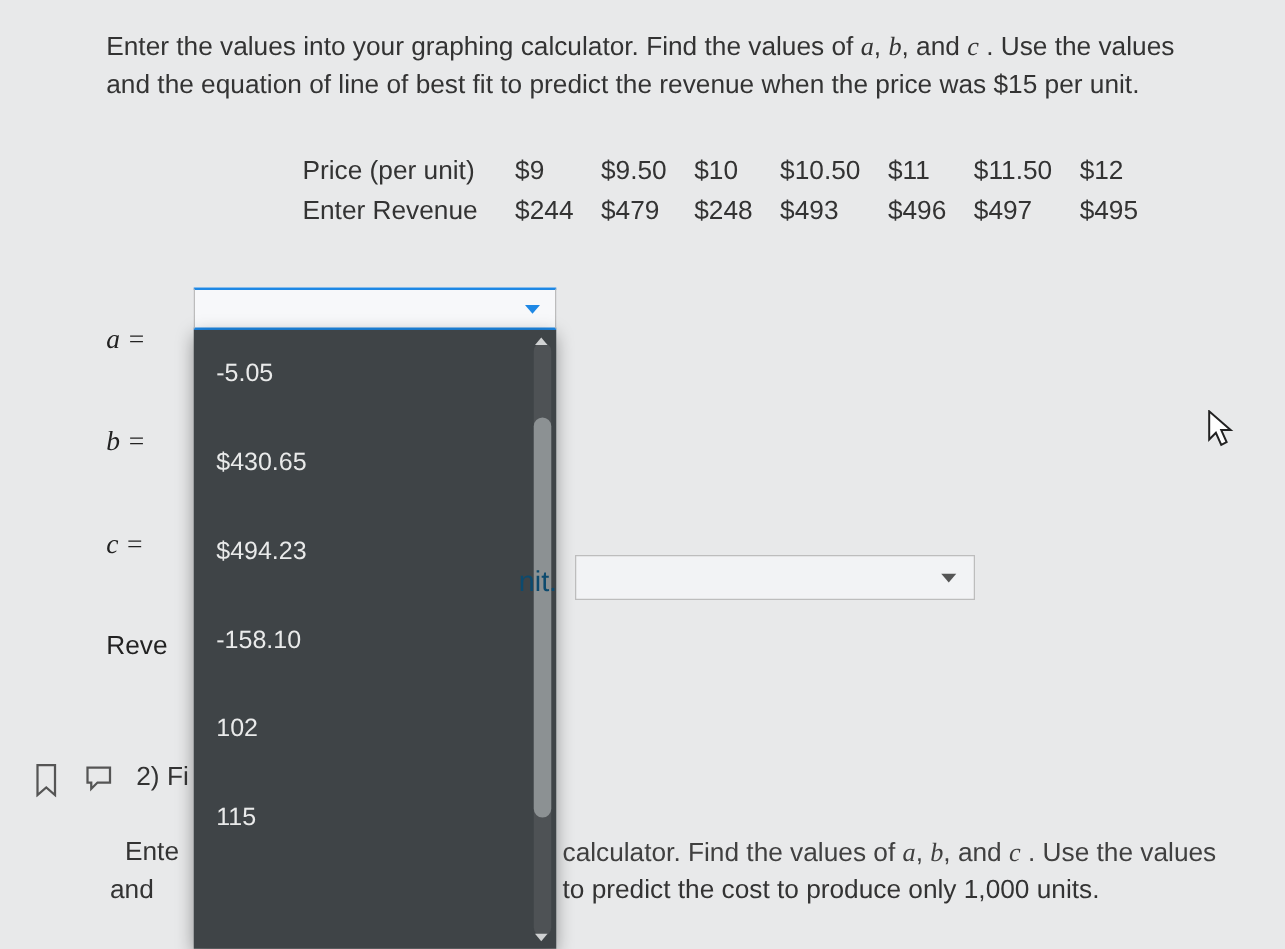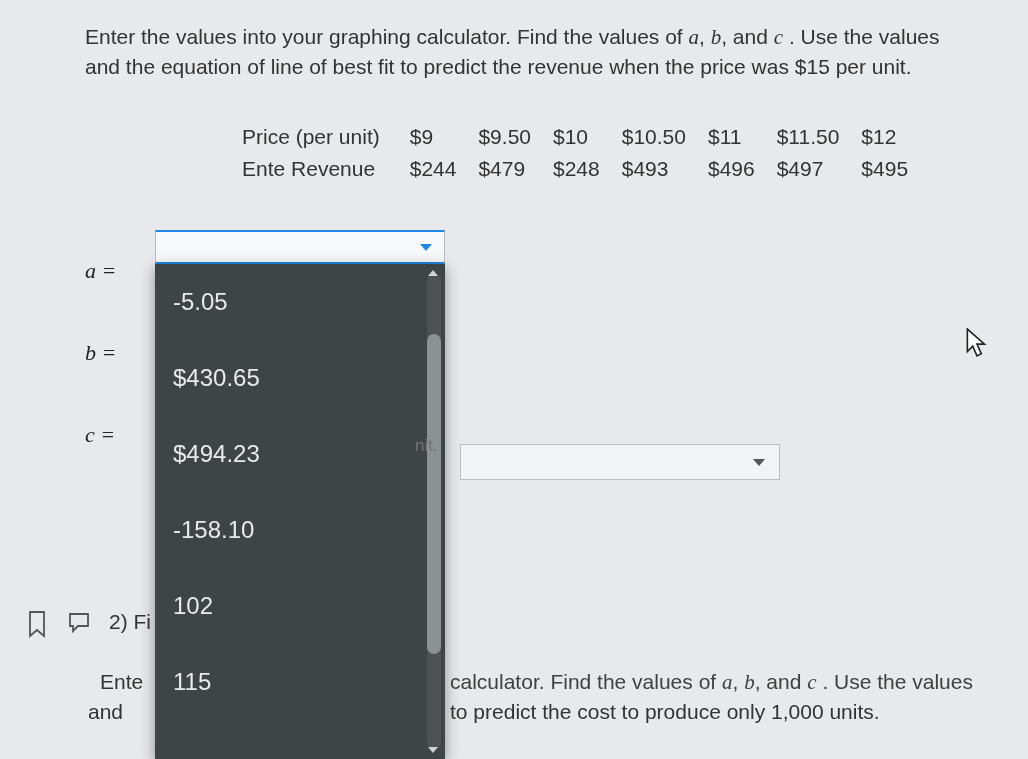--- a/index.html
+++ b/index.html
@@ -68,42 +68,42 @@
     top: 264px;
     width: 290px;
     height: 495px;
     background: #3f4447;
     color: #e9eaea;
     box-shadow: 0 4px 14px rgba(0,0,0,.4);
     overflow: hidden;
   }
   .dropdown-panel .option {
     padding: 24px 18px;
-    font-size: 24px;
+    font-size: 20px;
     font-weight: 500;
     cursor: pointer;
   }
   .dropdown-panel .scroll-track {
     position:absolute; right:4px; top:10px; bottom:10px; width:14px;
     background: rgba(255,255,255,0.08); border-radius:7px;
   }
   .dropdown-panel .scroll-thumb {
     position:absolute; right:4px; top:70px; width:14px; height:320px;
     background: #8c9193; border-radius:7px;
   }
   .dropdown-panel .arrow-up,
   .dropdown-panel .arrow-down{
     position:absolute; right:7px; width:0;height:0;
     border-left:5px solid transparent;border-right:5px solid transparent;
   }
   .dropdown-panel .arrow-up{ top:6px; border-bottom:6px solid #cfd1d2;}
   .dropdown-panel .arrow-down{ bottom:6px; border-top:6px solid #cfd1d2;}
 
   .nit-text {
-    position:absolute; left:415px; top:436px; font-size:17px; color:#737373;
+    position:absolute; left:415px; top:452px; font-size:23px; color:#0c4a6e;
   }
   .second-dropdown {
     position:absolute; left:460px; top:444px; width:320px; height:36px;
     background:#f2f3f5; border:1px solid #bdbdbd;
     display:flex; align-items:center; justify-content:flex-end; padding-right:14px;
   }
   .second-dropdown .caret {
     width:0;height:0;border-left:6px solid transparent;border-right:6px solid transparent;border-top:7px solid #555;
   }
 
@@ -140,36 +140,37 @@
     <td class="hdr">Price (per unit)</td>
     <td>$9</td>
     <td>$9.50</td>
     <td>$10</td>
     <td>$10.50</td>
     <td>$11</td>
     <td>$11.50</td>
     <td>$12</td>
   </tr>
   <tr>
-    <td class="hdr">Ente Revenue</td>
+    <td class="hdr">Enter Revenue</td>
     <td>$244</td>
     <td>$479</td>
     <td>$248</td>
     <td>$493</td>
     <td>$496</td>
     <td>$497</td>
     <td>$495</td>
   </tr>
 </tbody>
   </table>
 
 <div class="labels">
   <div>a =</div>
   <div>b =</div>
   <div>c =</div>
+  <div class="rev">Reve</div>
 </div>
 
 <div class="dropdown-field">
   <span class="caret"></span>
 </div>
 
 <div class="dropdown-panel">
   <div class="arrow-up"></div>
   <div class="option">-5.05</div>
   <div class="option">$430.65</div>

